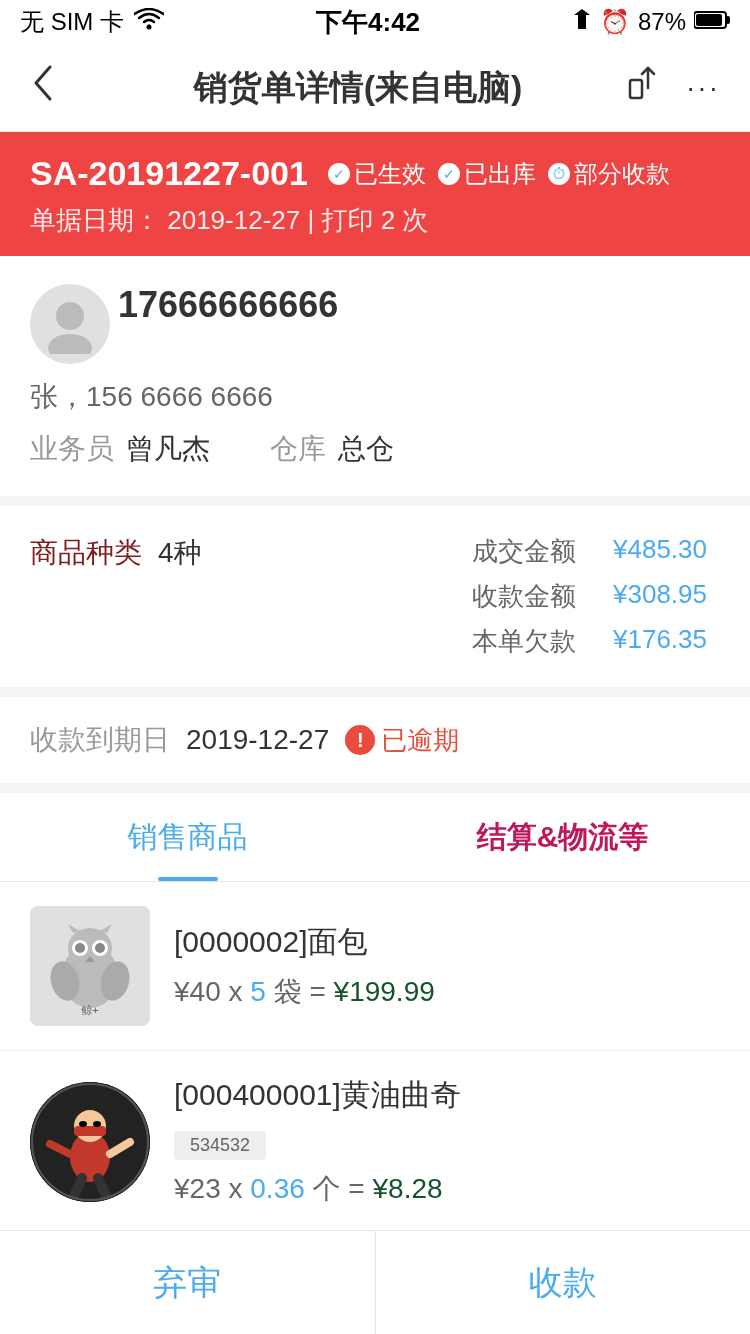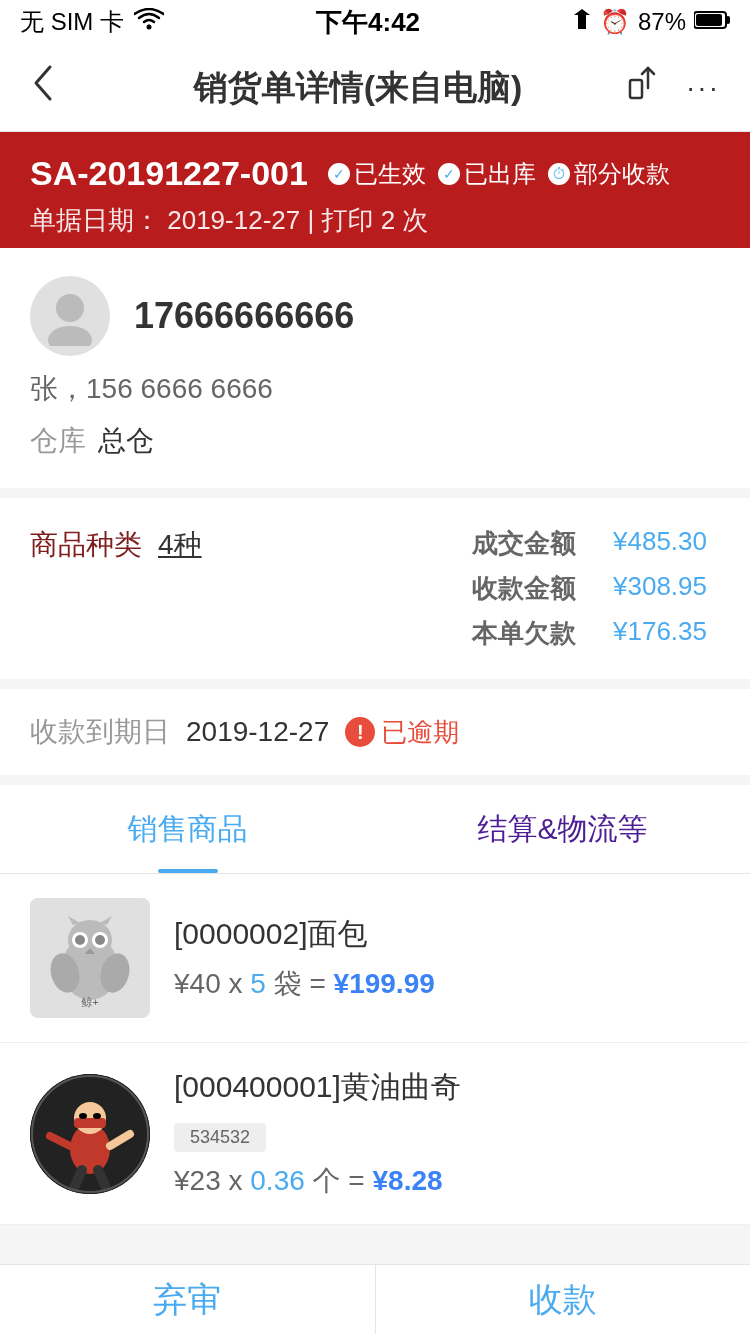--- a/index.html
+++ b/index.html
@@ -57,22 +57,22 @@
       gap: 24px;
     }
     .nav-icon {
       font-size: 32px;
       color: #333;
       cursor: pointer;
     }
 
     
     .header-banner {
-      background: #b91c1c;
-      padding: 22px 30px 10px;
+      background: #ef4444;
+      padding: 22px 30px 18px;
       color: #fff;
     }
     .header-banner-row1 {
       display: flex;
       align-items: center;
       gap: 20px;
       margin-bottom: 10px;
     }
     .order-number {
       font-size: 34px;
@@ -112,22 +112,22 @@
     .customer-section {
       background: #fff;
       padding: 28px 30px;
       display: flex;
       flex-direction: column;
       gap: 14px;
       border-bottom: 10px solid #f5f5f5;
     }
     .customer-row1 {
       display: flex;
-      align-items: center;
-      gap: 24px;
+      align-items: flex-start;
+      gap: 8px;
     }
     .avatar {
       width: 80px;
       height: 80px;
       border-radius: 50%;
       background: #e0e0e0;
       display: flex;
       align-items: center;
       justify-content: center;
       flex-shrink: 0;
@@ -161,34 +161,34 @@
       border-bottom: 10px solid #f5f5f5;
     }
     .summary-left {
       display: flex;
       align-items: center;
       gap: 16px;
       font-size: 28px;
       color: #666;
     }
     .summary-label { color: #7f1d1d; }
-    .summary-count { color: #333; font-weight: 500; text-decoration: underline; }
+    .summary-count { color: #333; font-weight: 500; }
     .summary-right {
       display: flex;
       flex-direction: column;
       align-items: flex-end;
       gap: 10px;
     }
     .summary-row {
       display: flex;
       justify-content: flex-end;
       gap: 24px;
       font-size: 26px;
     }
-    .summary-row-label { color: #666; font-weight: bold; }
+    .summary-row-label { color: #666; }
     .summary-row-value { color: #4AABF0; min-width: 120px; text-align: center; }
 
     
     .due-section {
       background: #fff;
       padding: 24px 30px;
       display: flex;
       align-items: center;
       gap: 16px;
       border-bottom: 10px solid #f5f5f5;
@@ -230,21 +230,22 @@
       align-items: center;
       justify-content: center;
       font-size: 30px;
       cursor: pointer;
       position: relative;
     }
     .tab-item.active {
       color: #4AABF0;
     }
     .tab-item.inactive {
-      color: #4c1d95;
+      color: #be185d;
+      font-weight: bold;
     }
     .tab-underline {
       position: absolute;
       bottom: 0;
       width: 60px;
       height: 4px;
       background: #4AABF0;
       border-radius: 2px;
     }
 
@@ -283,28 +284,28 @@
       font-size: 18px;
       padding: 4px 16px;
       border-radius: 4px;
       margin-bottom: 10px;
     }
     .product-price-row {
       font-size: 28px;
       color: #666;
     }
     .price-qty { color: #4AABF0; }
-    .price-total { color: #3b82f6; font-weight: 700; }
+    .price-total { color: #14532d; font-weight: 400; }
 
     
     .bottom-bar {
       position: fixed;
       bottom: 0;
       width: 750px;
-      height: 70px;
+      height: 104px;
       background: #fff;
       border-top: 1px solid #e5e5e5;
       display: flex;
       align-items: center;
     }
     .bottom-btn {
       flex: 1;
       height: 100%;
       display: flex;
       align-items: center;
@@ -408,20 +409,24 @@
       <svg width="60" height="60" viewBox="0 0 60 60">
         <circle cx="30" cy="22" r="14" fill="#bbb"></circle>
         <ellipse cx="30" cy="54" rx="22" ry="14" fill="#bbb"></ellipse>
       </svg>
     </div>
     <span class="customer-name">17666666666</span>
   </div>
   <div class="customer-sub">张，156 6666 6666</div>
   <div class="customer-meta">
     <div class="meta-item">
+      <span class="meta-label">业务员</span>
+      <span class="meta-value">曾凡杰</span>
+    </div>
+    <div class="meta-item">
       <span class="meta-label">仓库</span>
       <span class="meta-value">总仓</span>
     </div>
   </div>
 </div>
 
 <div class="summary-section">
   <div class="summary-left">
     <span class="summary-label">商品种类</span>
     <span class="summary-count">4种</span>

